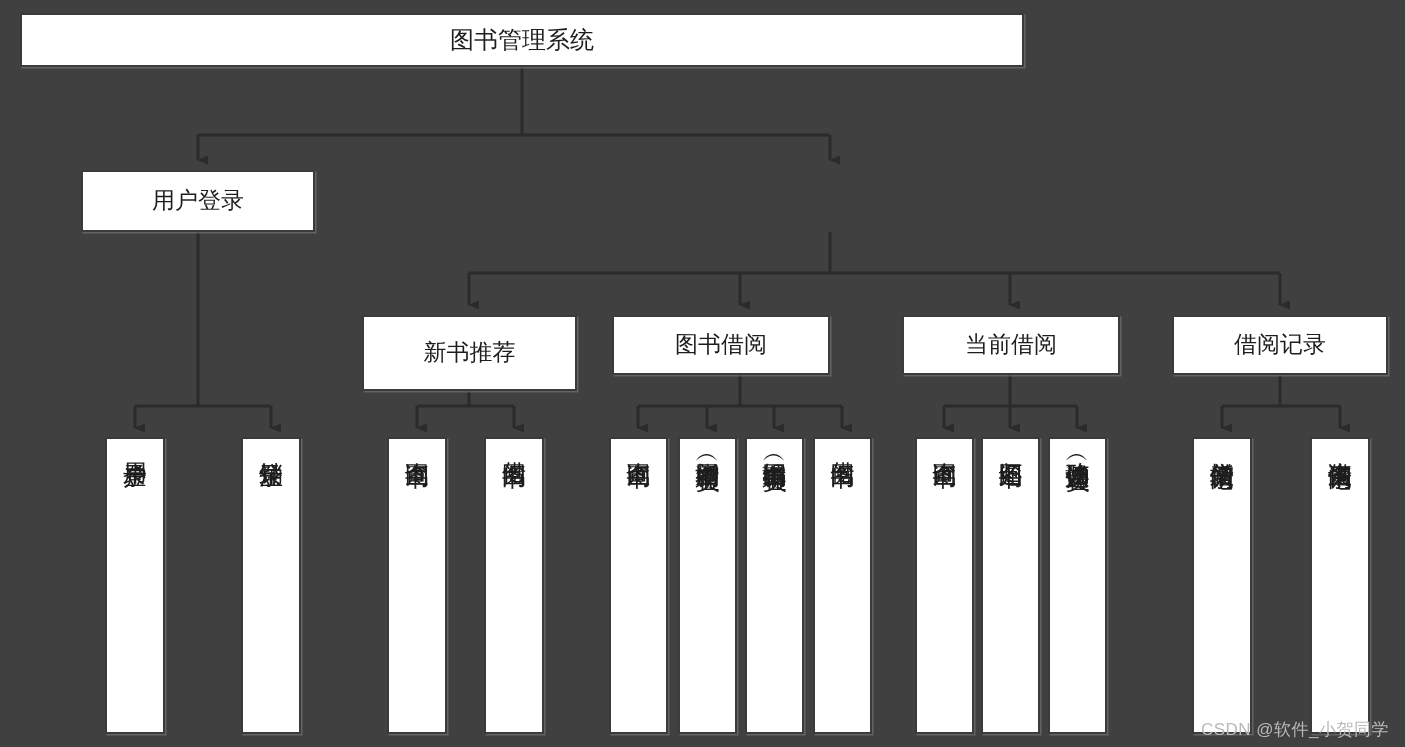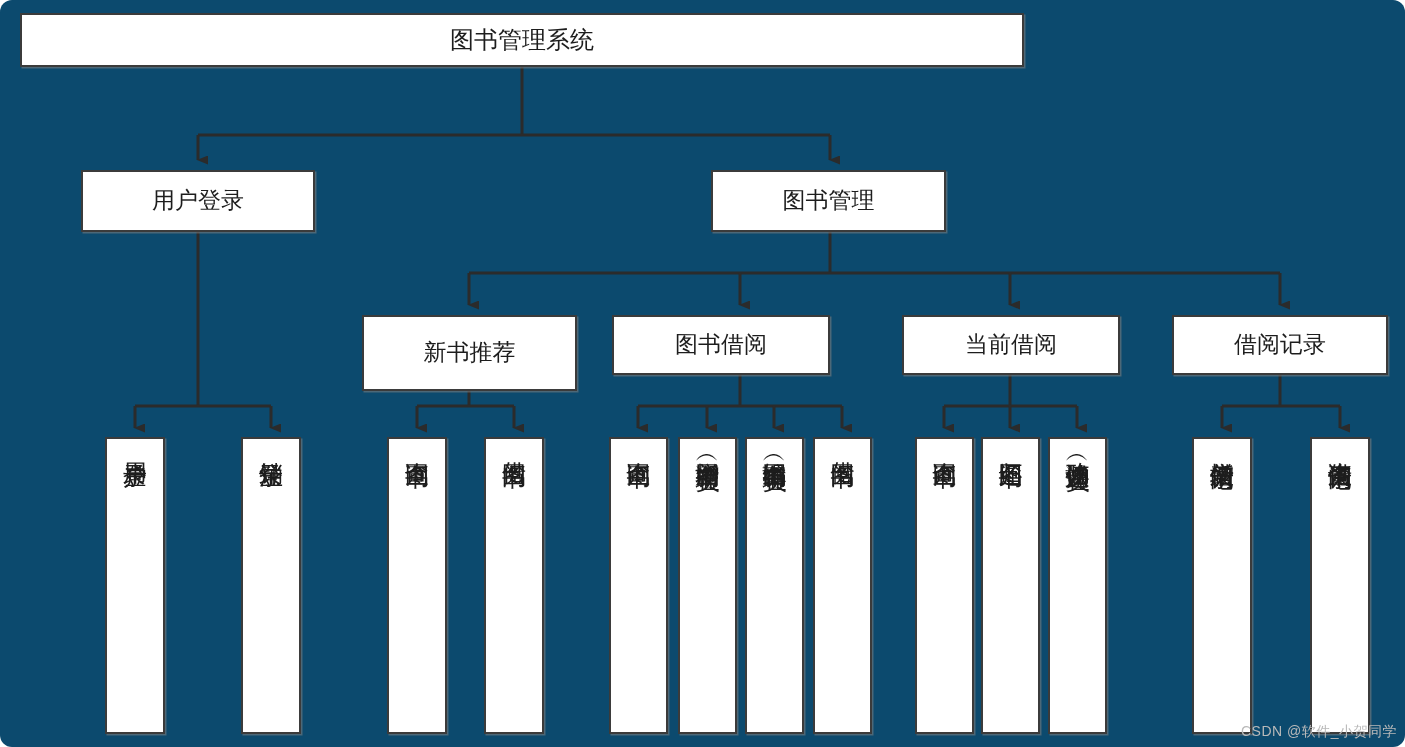--- a/index.html
+++ b/index.html
@@ -8,23 +8,22 @@
     padding: 0;
     background: #ffffff;
   }
   body {
     font-family: "Liberation Sans", "DejaVu Sans", sans-serif;
   }
   #diagram-root {
     position: relative;
     width: 1405px;
     height: 747px;
-    background: #0c4a6e;
+    background: #404040;
     overflow: hidden;
-    border-radius: 12px;
   }
   #edges-layer {
     position: absolute;
     left: 0;
     top: 0;
     width: 1405px;
     height: 747px;
     pointer-events: none;
   }
   .node {
@@ -59,23 +58,23 @@
   }
   .node.vert .node-label {
     writing-mode: vertical-rl;
     text-orientation: upright;
     font-size: 24px;
     letter-spacing: 1px;
     line-height: 1;
   }
   #watermark {
     position: absolute;
-    right: 8px;
+    right: 16px;
     bottom: 6px;
-    font-size: 14px;
+    font-size: 17px;
     color: #b9b9b9;
     letter-spacing: 0.5px;
     white-space: nowrap;
     pointer-events: none;
   }
 </style>
 </head>
 <body>
 
 <div id="diagram-root">
@@ -130,23 +129,20 @@
     </g>
   </svg>
 
   <div class="node horiz root" style="left:20px; top:13px; width:1004px; height:54px;">
     <span class="node-label">图书管理系统</span>
   </div>
 
   <div class="node horiz" style="left:81px; top:170px; width:234px; height:62px;">
     <span class="node-label">用户登录</span>
   </div>
-  <div class="node horiz" style="left:711px; top:170px; width:235px; height:62px;">
-    <span class="node-label">图书管理</span>
-  </div>
 
   <div class="node horiz" style="left:362px; top:315px; width:215px; height:76px;">
     <span class="node-label">新书推荐</span>
   </div>
   <div class="node horiz" style="left:612px; top:315px; width:218px; height:60px;">
     <span class="node-label">图书借阅</span>
   </div>
   <div class="node horiz" style="left:1172px; top:315px; width:216px; height:60px;">
     <span class="node-label">借阅记录</span>
   </div>

